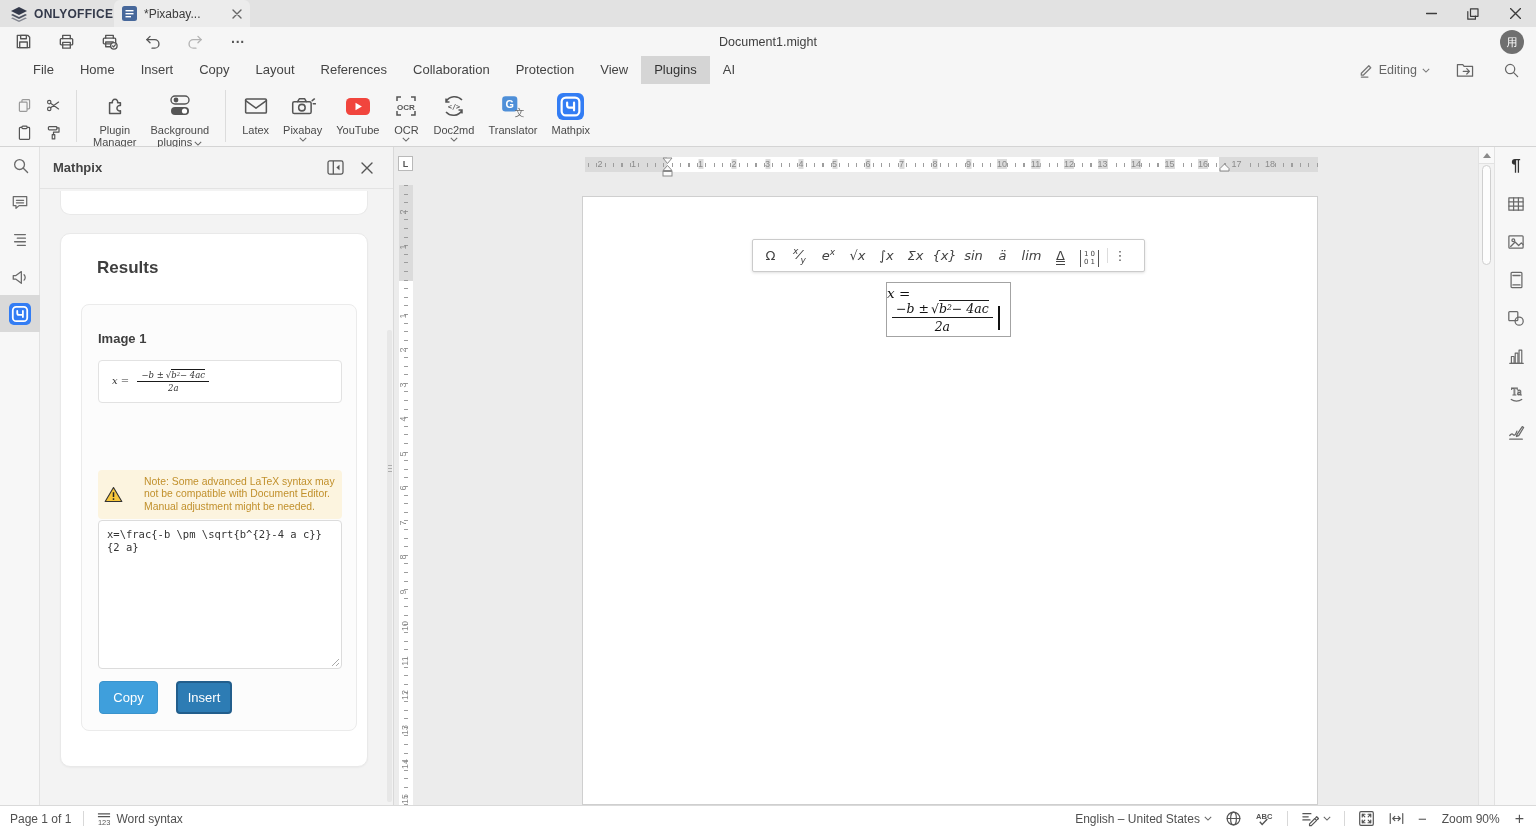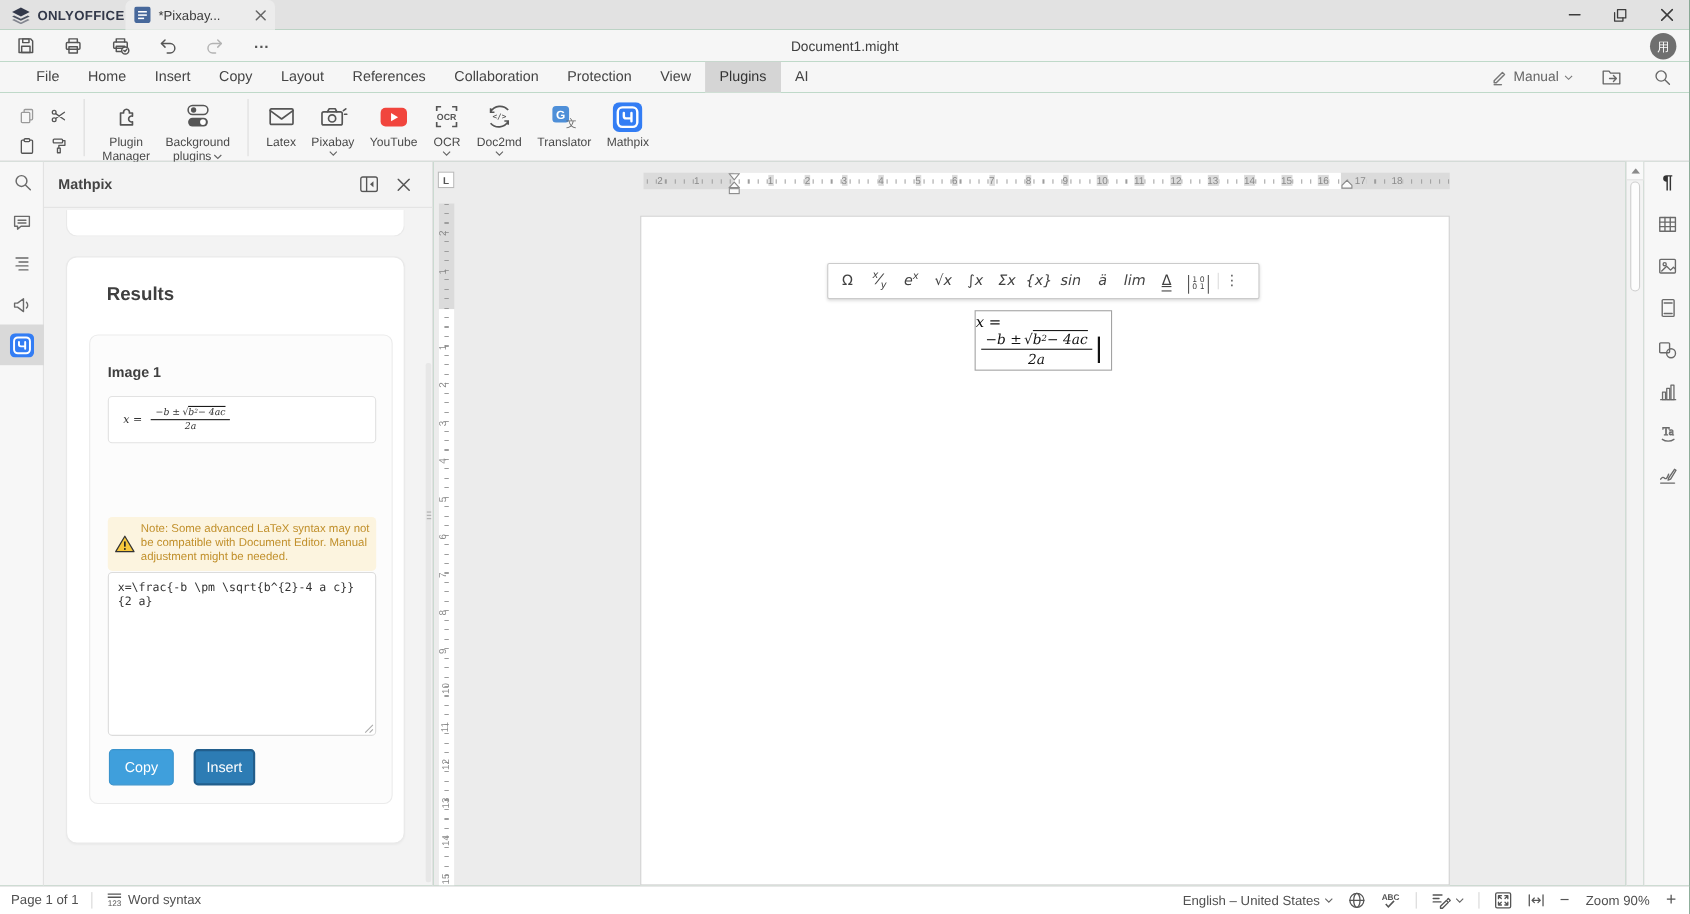--- a/index.html
+++ b/index.html
@@ -64,21 +64,21 @@
   #results-h{position:absolute;left:36px;top:24px;font-size:17px;font-weight:bold;color:#3f3f3f;}
   #inner-card{position:absolute;left:20px;top:70px;width:276px;height:427px;background:#fcfcfc;border:1px solid #ebebeb;border-radius:8px;box-sizing:border-box;}
   #image-label{position:absolute;left:16px;top:26px;font-size:13px;font-weight:bold;color:#3f3f3f;}
   #formula-preview{position:absolute;left:16px;top:55px;width:244px;height:43px;background:#fff;border:1px solid #e2e2e2;border-radius:4px;
                    box-sizing:border-box;display:flex;align-items:center;padding-left:13px;}
   #format-select{position:absolute;left:16px;top:114px;width:244px;height:33px;background:#fff;border:1px solid #d9d9d9;border-radius:4px;
                  box-sizing:border-box;display:flex;align-items:center;justify-content:space-between;padding:0 12px;font-size:13px;color:#333;cursor:pointer;}
   #note-box{position:absolute;left:16px;top:165px;width:244px;height:49px;background:#fcf4df;border-radius:4px;box-sizing:border-box;
             display:flex;align-items:center;}
   #note-box .n-ic{width:30px;display:flex;justify-content:center;flex:0 0 30px;}
-  #note-text{font-size:10.4px;line-height:12.4px;color:#c1902c;padding-right:6px;}
+  #note-text{font-size:10.4px;line-height:12.4px;color:#c1902c;padding-right:6px;margin-left:16px;}
   #code-wrap{position:absolute;left:16px;top:215px;width:244px;height:149px;}
   #code-area{width:100%;height:100%;box-sizing:border-box;background:#fff;border:1px solid #dcdcdc;border-radius:4px;resize:none;
              font-family:"DejaVu Sans Mono",monospace;font-size:10.5px;line-height:13px;color:#333;padding:7px 8px;outline:none;
              white-space:pre-wrap;word-break:break-all;overflow:hidden;}
   #grip{position:absolute;right:2px;bottom:2px;}
   .pbtn{position:absolute;top:376px;height:33px;border-radius:4px;color:#fff;font-size:13px;font-family:inherit;cursor:pointer;}
   #copy-btn{left:17px;width:59px;background:#3f9fdc;border:1px solid #3a93cc;}
   #insert-btn{left:94px;width:56px;background:#2d7cb4;border:2px solid #225e8c;}
   #panel-thumb{position:absolute;right:1px;top:183px;width:5px;height:472px;background:#e7e7e7;border-radius:2px;}
   #panel-grip{position:absolute;right:0;top:312px;width:7px;height:18px;display:flex;flex-direction:column;justify-content:center;gap:2px;align-items:center;}
@@ -126,21 +126,21 @@
   #formula-preview .num,#formula-preview .den{font-size:8.5px;}
 
   
   #vscroll{position:absolute;left:1478px;top:147px;width:16px;height:658px;background:#f3f3f3;border-left:1px solid #e2e2e2;box-sizing:border-box;}
   #vscroll .arrow{height:16px;display:flex;align-items:center;justify-content:center;border-bottom:1px solid #e2e2e2;background:#f9f9f9;}
   #vscroll .thumb{position:absolute;left:3px;top:18px;width:9px;height:100px;background:#fdfdfd;border:1px solid #cfcfcf;border-radius:6px;box-sizing:border-box;}
 
   
   #statusbar{position:absolute;left:0;top:805px;width:1536px;height:26px;background:#fff;border-top:1px solid #dadada;box-sizing:border-box;
              display:flex;align-items:center;font-size:12px;color:#505050;}
-  #status-left{display:flex;align-items:flex-start;gap:12px;padding-left:10px;}
+  #status-left{display:flex;align-items:center;gap:12px;padding-left:10px;}
   #status-right{margin-left:auto;display:flex;align-items:center;gap:13px;padding-right:12px;}
   .s-sep{width:1px;height:15px;background:#d8d8d8;}
   .s-item{display:flex;align-items:center;gap:4px;cursor:pointer;}
   .zoomtxt{min-width:62px;text-align:center;}
 </style>
 </head>
 <body>
 
 <div id="app">
 
@@ -241,21 +241,21 @@
         <div class="tab">View</div>
         <div class="tab active">Plugins</div>
         <div class="tab">AI</div>
       </div>
     <div id="menu-right">
       <div id="editing-ctl">
         <svg class="ic" width="15" height="15" viewBox="0 0 16 16" style="stroke:#777;">
             <path d="M2.5 11 L10.5 3 l2 2 L4.5 13 H2.5 z"></path>
             <path d="M2.5 15 h7"></path>
           </svg>
-        <span>Manual</span>
+        <span>Editing</span>
         <svg width="8" height="5" viewBox="0 0 10 6">
             <path d="M1 1 L5 5 L9 1" fill="none" stroke="#777" stroke-width="1.3"></path>
           </svg>
       </div>
       <div class="qbtn">
         <svg class="ic" width="18" height="16" viewBox="0 0 20 18" style="stroke:#666;">
             <path d="M1.5 3 h6 l1.5 2 H18.5 v11 H1.5 z"></path>
             <path d="M8 10.5 h7 M12 7.5 l3 3 -3 3"></path>
           </svg>
         </div>

